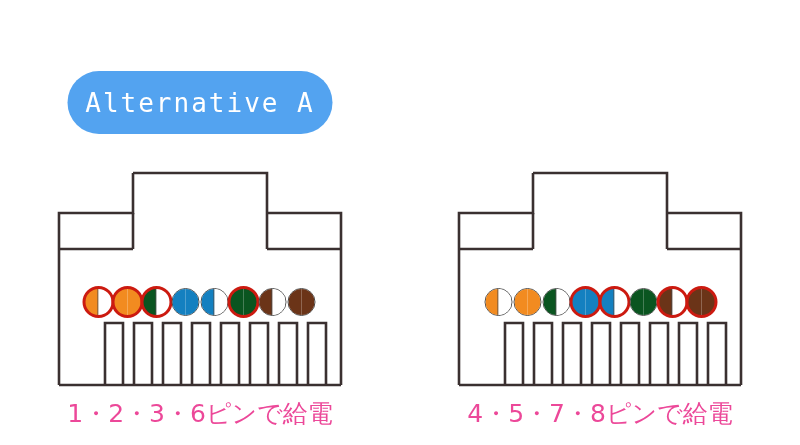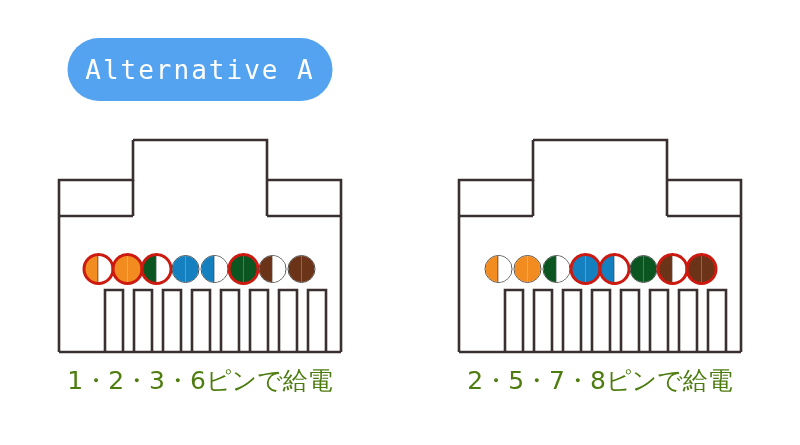--- a/index.html
+++ b/index.html
@@ -2,21 +2,21 @@
 <html><head>
 <meta charset="utf-8">
 <style>
   html,body{margin:0;padding:0;}
   body{
     width:800px;height:445px;
     background:#ffffff;
     font-family:"DejaVu Sans","Liberation Sans",sans-serif;
     overflow:hidden;position:relative;
   }
-  .stage{position:absolute;inset:0;}
+  .stage{position:absolute;inset:0;margin-top:33px;}
 
   
   .panel{position:absolute;top:0;width:400px;height:445px;}
   .panel.a{left:0;}
   .panel.b{left:400px;}
 
   
   .badge{
     position:absolute;top:38px;left:50%;transform:translateX(-50%);
     width:265px;height:63px;border-radius:32px;
@@ -49,21 +49,21 @@
   .pin.ring .disc{border:none;}
   .pin.ring::after{
     content:"";position:absolute;inset:-2px;border-radius:50%;
     border:3px solid #CC1A10;box-sizing:border-box;pointer-events:none;
   }
   .pin.split .disc .lf{border-right:1px solid #4a4a4a;box-sizing:border-box;}
 
   
   .caption{
     position:absolute;top:364px;left:0;width:100%;
-    text-align:center;font-size:25px;color:#4d7c0f;
+    text-align:center;font-size:25px;color:#ec4899;
     font-family:"DejaVu Sans","Liberation Sans",sans-serif;
     white-space:nowrap;
   }
 </style>
 </head>
 <body>
 
 <div class="stage">
 
   <div class="panel a">
@@ -229,16 +229,16 @@
           </div>
         </div>
         <div class="pin ring">
           <div class="disc">
             <div class="lf" style="background: rgb(107, 52, 24);"></div>
             <div class="rt" style="background: rgb(107, 52, 24);"></div>
           </div>
         </div>
       </div>
 
-    <div class="caption">2・5・7・8ピンで給電</div>
+    <div class="caption">4・5・7・8ピンで給電</div>
   </div>
 
 </div>
 
 </body></html>

